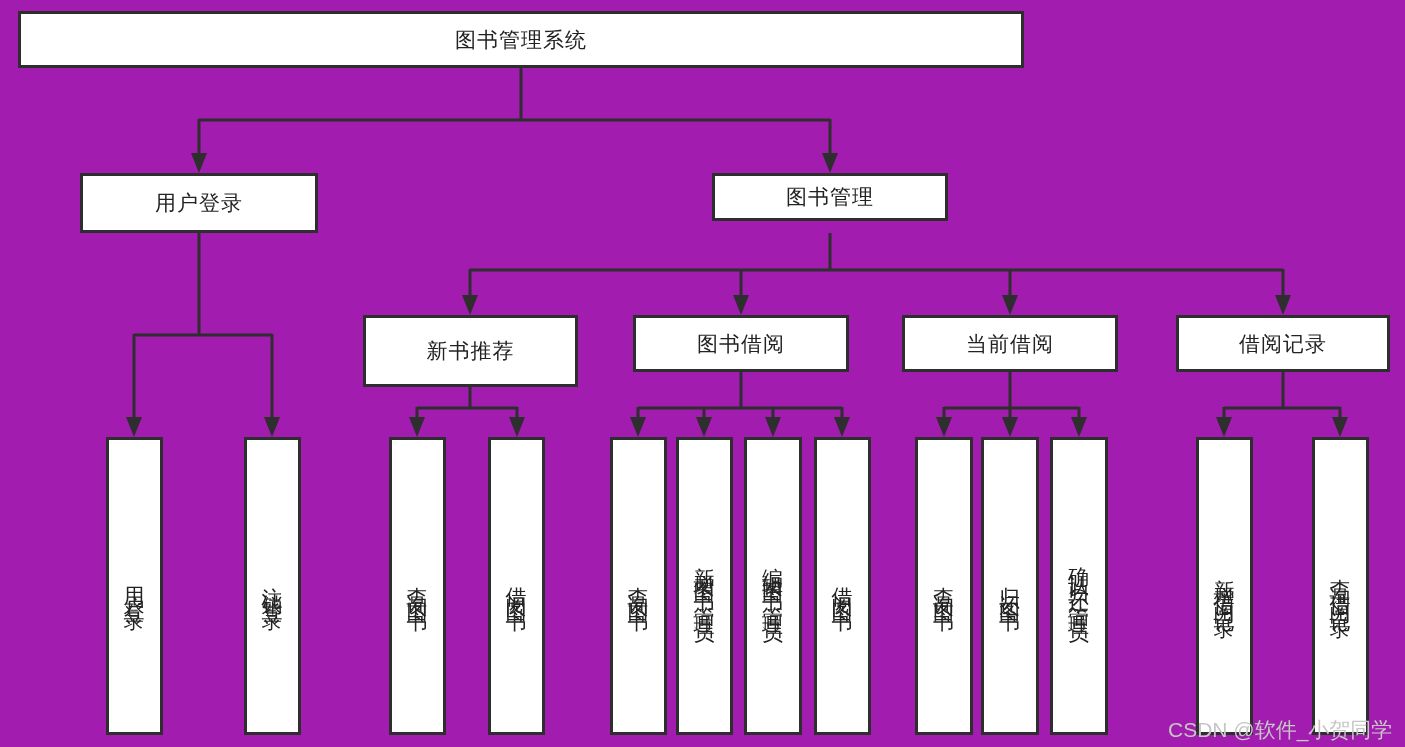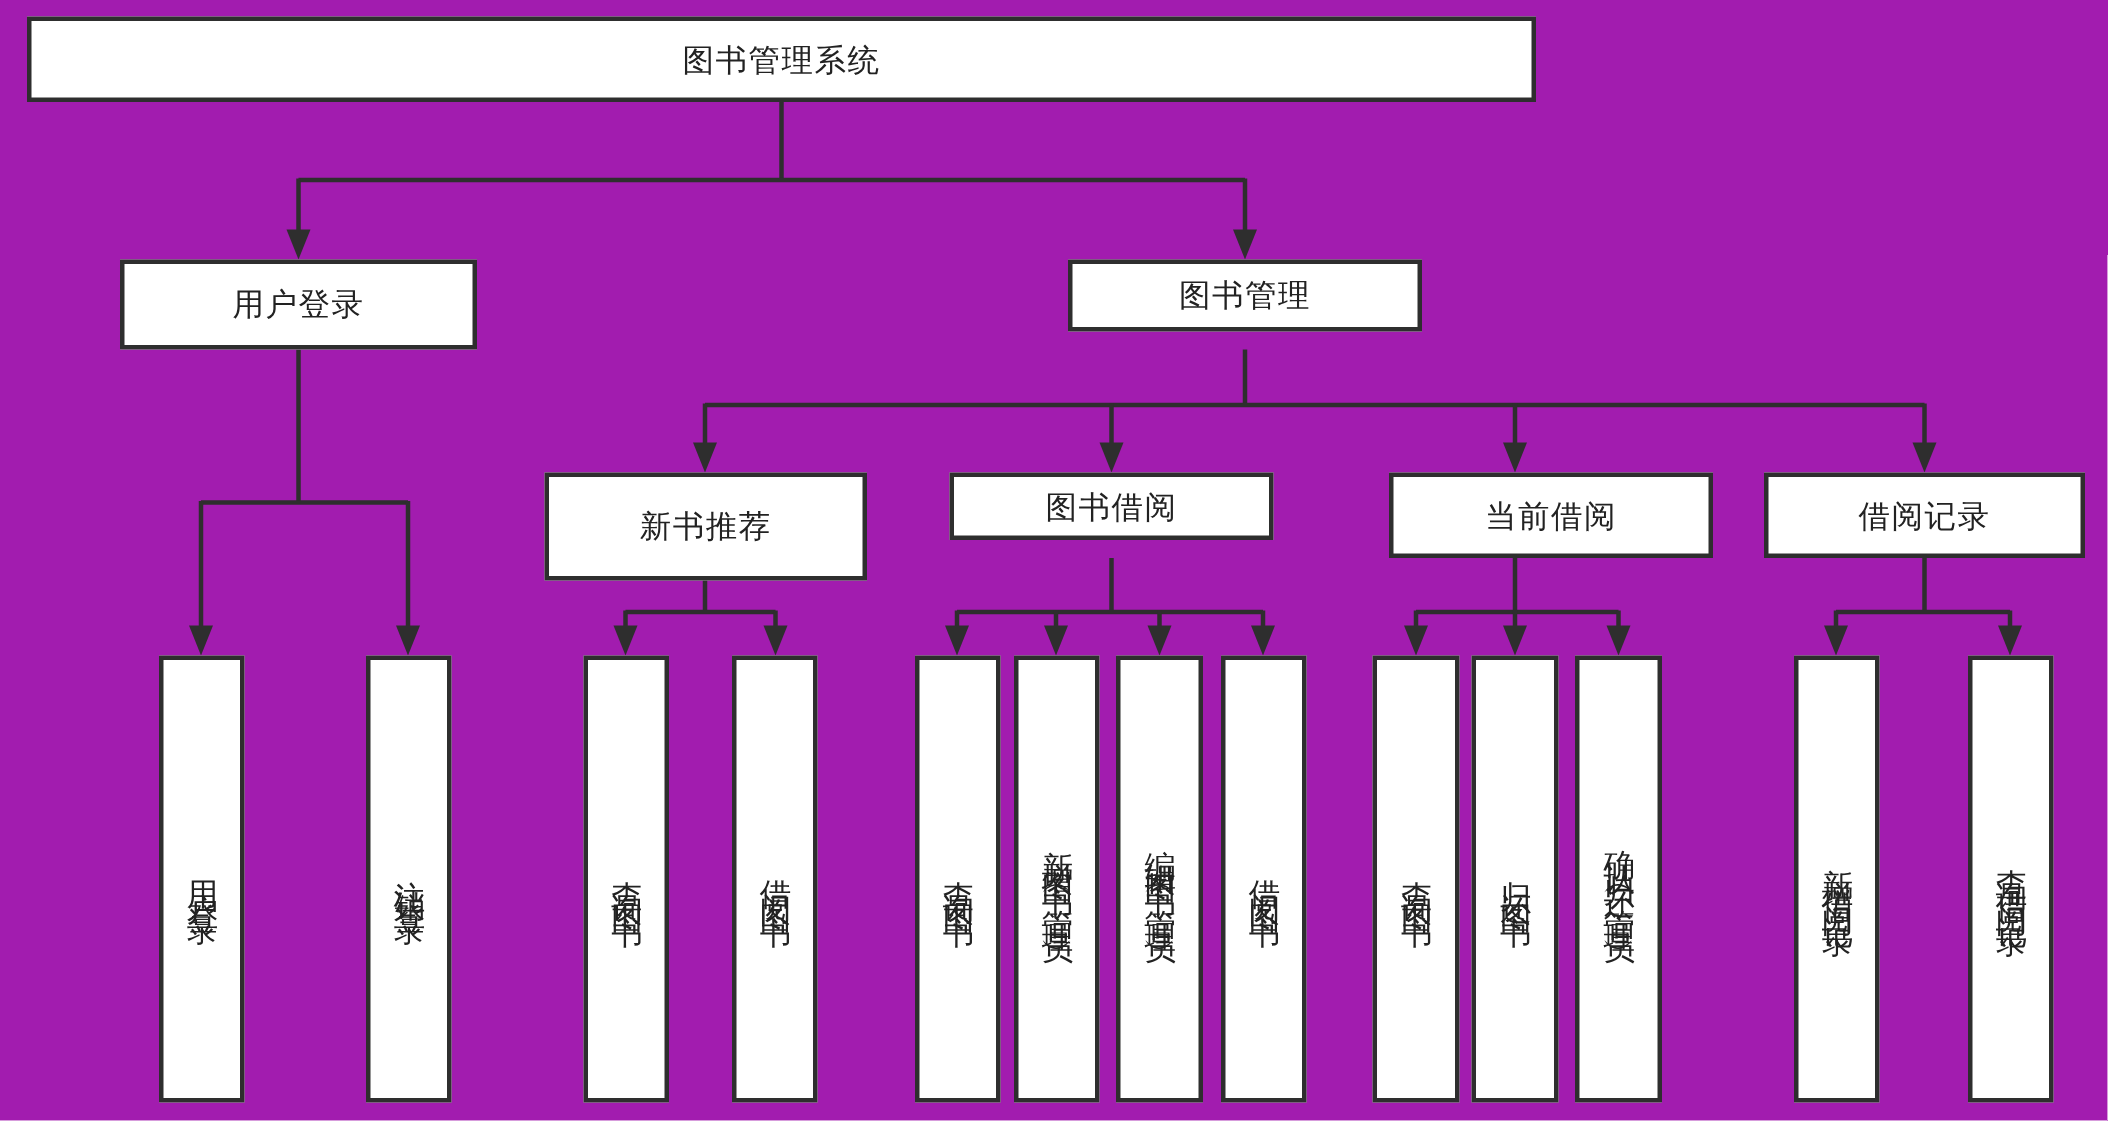--- a/index.html
+++ b/index.html
@@ -129,24 +129,24 @@
   <div class="node hbox" style="left:80px;top:173px;width:238px;height:60px">
     <span>用户登录</span>
   </div>
   <div class="node hbox" style="left:712px;top:173px;width:236px;height:48px">
     <span>图书管理</span>
   </div>
 
   <div class="node hbox" style="left:363px;top:315px;width:215px;height:72px">
     <span>新书推荐</span>
   </div>
-  <div class="node hbox" style="left:633px;top:315px;width:216px;height:45px">
+  <div class="node hbox" style="left:633px;top:315px;width:216px;height:57px">
     <span>图书借阅</span>
   </div>
-  <div class="node hbox" style="left:926px;top:315px;width:216px;height:57px">
+  <div class="node hbox" style="left:902px;top:315px;width:216px;height:57px">
     <span>当前借阅</span>
   </div>
   <div class="node hbox" style="left:1176px;top:315px;width:214px;height:57px">
     <span>借阅记录</span>
   </div>
 
   <div class="node" style="left:106px;top:437px;width:57px;height:298px">
     <span class="vtext">用户登录</span>
   </div>
   <div class="node" style="left:244px;top:437px;width:57px;height:298px">
@@ -183,14 +183,15 @@
     <span class="vtext">确认归还（管理员）</span>
   </div>
 
   <div class="node" style="left:1196px;top:437px;width:57px;height:298px">
     <span class="vtext">新增借阅记录</span>
   </div>
   <div class="node" style="left:1312px;top:437px;width:57px;height:298px">
     <span class="vtext">查询借阅记录</span>
   </div>
 
+  <div class="watermark">CSDN @软件_小贺同学</div>
 
 </div>
 
 </body></html>

